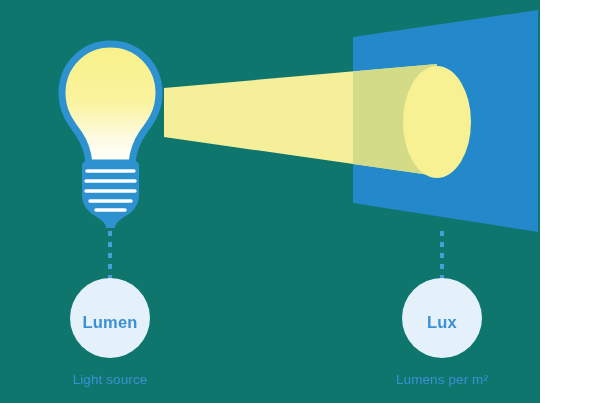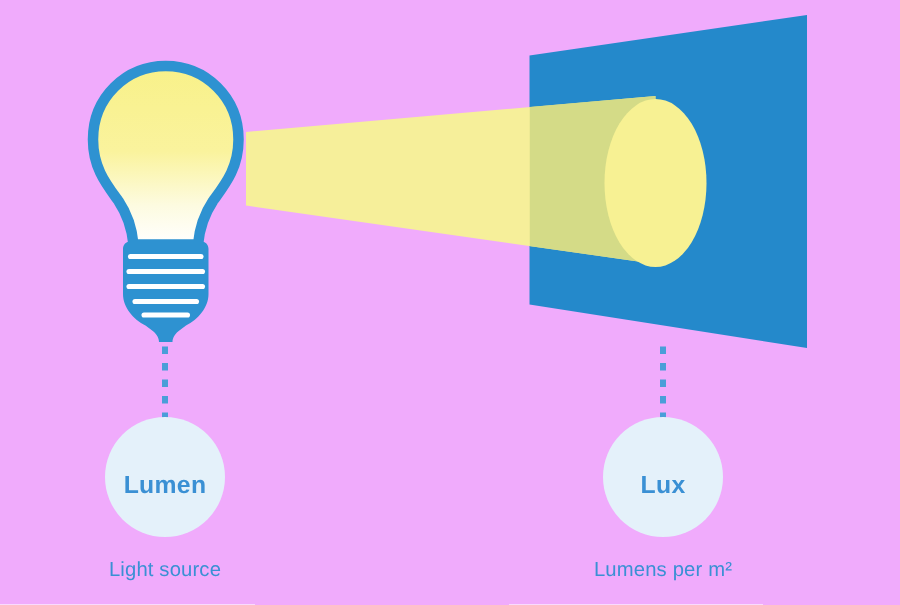--- a/index.html
+++ b/index.html
@@ -8,23 +8,23 @@
     background: #ffffff;
   }
   body {
     width: 600px;
     height: 403px;
     overflow: hidden;
     font-family: "Liberation Sans", sans-serif;
   }
   #infographic {
     position: relative;
-    width: 600px;
+    width: 540px;
     height: 403px;
-    background: #f0abfc;
+    background: #0f766e;
   }
   svg.scene {
     display: block;
     width: 600px;
     height: 403px;
   }
   .label-bold {
     font-family: "Liberation Sans", sans-serif;
     font-weight: bold;
     font-size: 16.5px;

